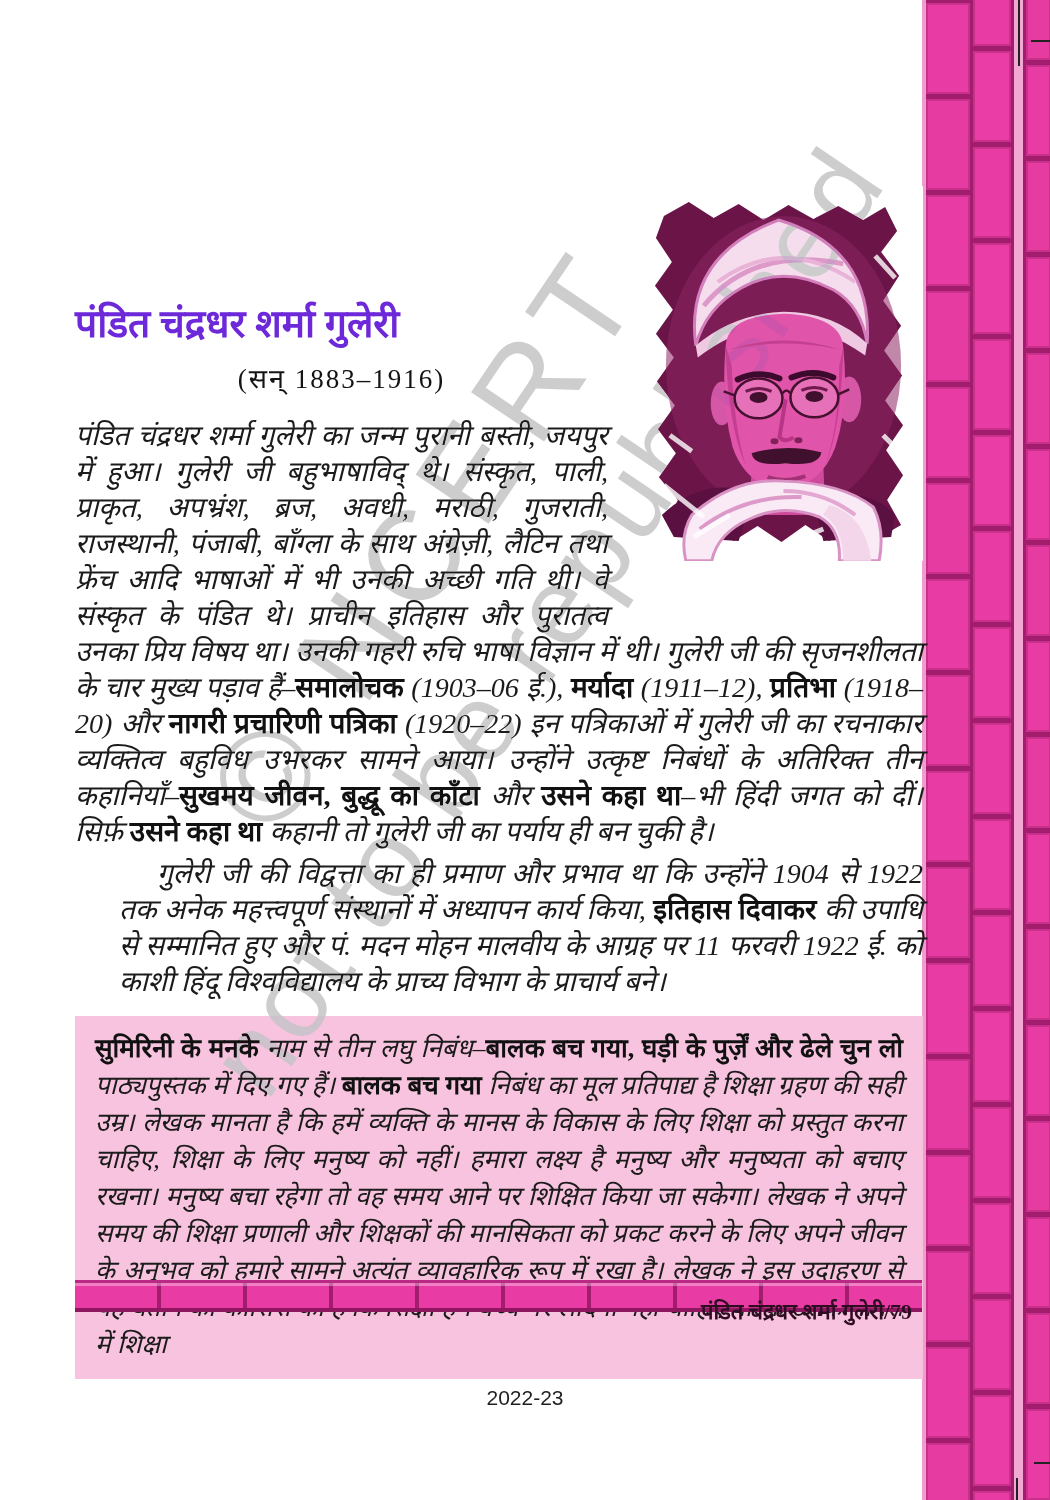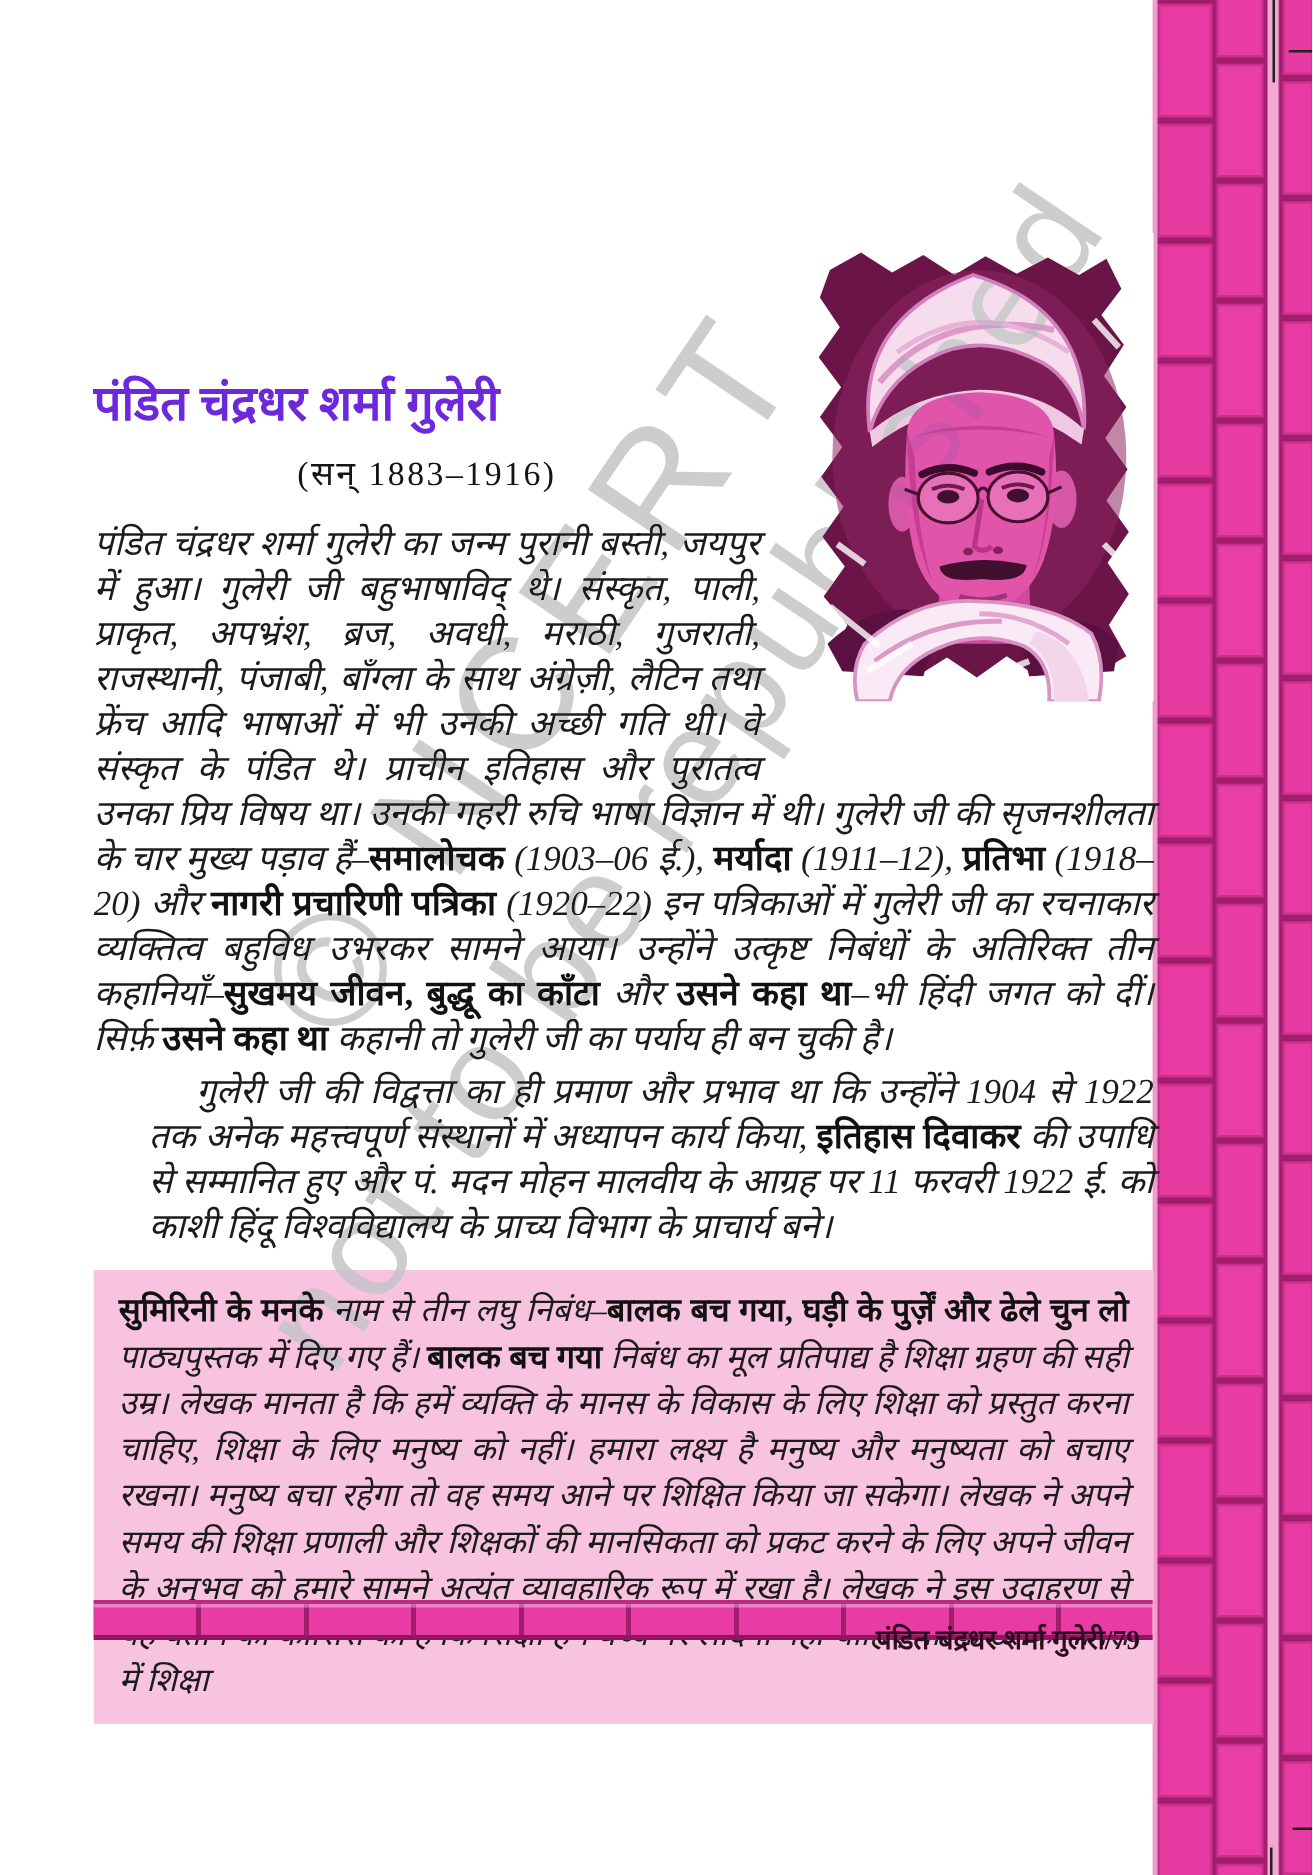--- a/index.html
+++ b/index.html
@@ -169,14 +169,15 @@
 
       <div class="summary-box"><span class="bold">सुमिरिनी के मनके</span><span> नाम से तीन लघु निबंध–</span><span class="bold">बालक बच गया, घड़ी के पुर्ज़ें और ढेले चुन लो</span><span> पाठ्यपुस्तक में दिए गए हैं। </span><span class="bold">बालक बच गया</span><span> निबंध का मूल प्रतिपाद्य है शिक्षा ग्रहण की सही उम्र। लेखक मानता है कि हमें व्यक्ति के मानस के विकास के लिए शिक्षा को प्रस्तुत करना चाहिए, शिक्षा के लिए मनुष्य को नहीं। हमारा लक्ष्य है मनुष्य और मनुष्यता को बचाए रखना। मनुष्य बचा रहेगा तो वह समय आने पर शिक्षित किया जा सकेगा। लेखक ने अपने समय की शिक्षा प्रणाली और शिक्षकों की मानसिकता को प्रकट करने के लिए अपने जीवन के अनुभव को हमारे सामने अत्यंत व्यावहारिक रूप में रखा है। लेखक ने इस उदाहरण से यह बताने की कोशिश की है कि शिक्षा हमें बच्चे पर लादनी नहीं चाहिए बल्कि उसके मानस में शिक्षा</span></div>
 
     </div>
   </div>
 
   <div class="footer-strip">
     <span class="footer-label">पंडित चंद्रधर शर्मा गुलेरी/79</span>
   </div>
 
+  <div class="edition-year">2022-23</div>
 
 </div>
 
 </body></html>

